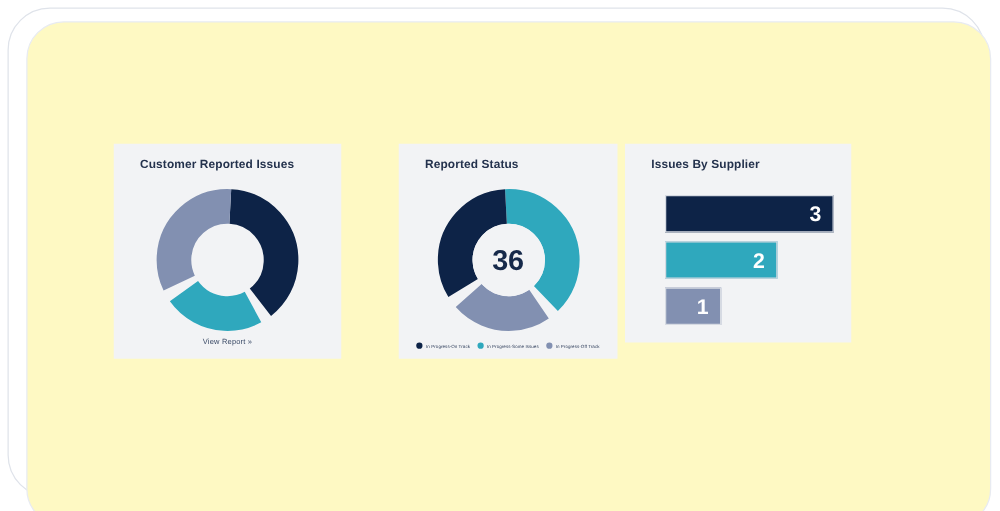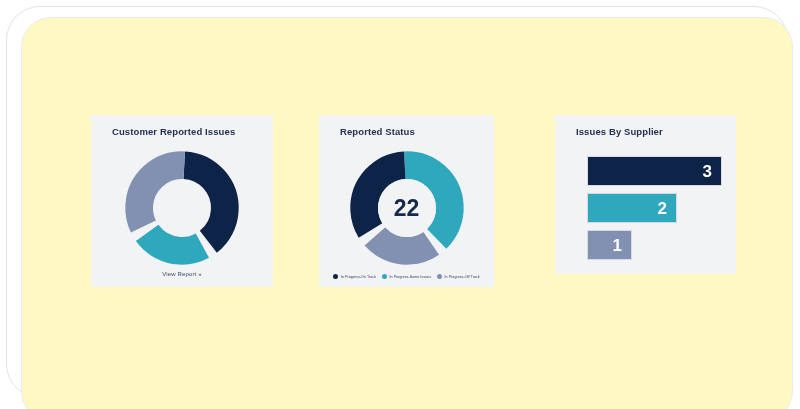--- a/index.html
+++ b/index.html
@@ -63,21 +63,21 @@
   }
 
   
   #card-customer-reported-issues {
     left: 69px; top: 97px; width: 182px; height: 172px;
   }
   #card-project-status {
     left: 297px; top: 97px; width: 175px; height: 172px;
   }
   #card-issues-by-supplier {
-    left: 533px; top: 97px; width: 181px; height: 159px; text-decoration: underline;
+    left: 478px; top: 97px; width: 181px; height: 159px; text-decoration: underline;
   }
 
   
   .donut-wrap {
     position: absolute;
     left: 50%;
     transform: translateX(-50%);
   }
   #donut-cri-wrap { top: 30px; width: 126px; height: 126px; }
   #donut-ps-wrap  { top: 30px; width: 126px; height: 126px; }
@@ -198,21 +198,21 @@
         <div class="donut-wrap" id="donut-ps-wrap">
           <svg class="donut-svg" viewBox="0 0 100 100">
 
             <circle cx="50" cy="50" r="34" fill="none" stroke="#2fa8bd" stroke-width="22" stroke-dasharray="82.4 131.2" stroke-dashoffset="0" transform="rotate(-93 50 50)"></circle>
 
             <circle cx="50" cy="50" r="34" fill="none" stroke="#8290b1" stroke-width="22" stroke-dasharray="49.1 164.5" stroke-dashoffset="-88.0" transform="rotate(-93 50 50)"></circle>
 
             <circle cx="50" cy="50" r="34" fill="none" stroke="#0d2347" stroke-width="22" stroke-dasharray="70.3 143.3" stroke-dashoffset="-143.0" transform="rotate(-93 50 50)"></circle>
             <circle cx="50" cy="50" r="23" fill="#f2f3f5"></circle>
           </svg>
-          <div class="donut-center-value">22</div>
+          <div class="donut-center-value">36</div>
         </div>
 
         <div id="project-status-legend">
           <div class="legend-item">
             <span class="legend-swatch" style="background:#0d2347"></span>
             <span class="legend-label">In Progress-On Track</span>
           </div>
           <div class="legend-item">
             <span class="legend-swatch" style="background:#2fa8bd"></span>
             <span class="legend-label">In Progress-Some Issues</span>

